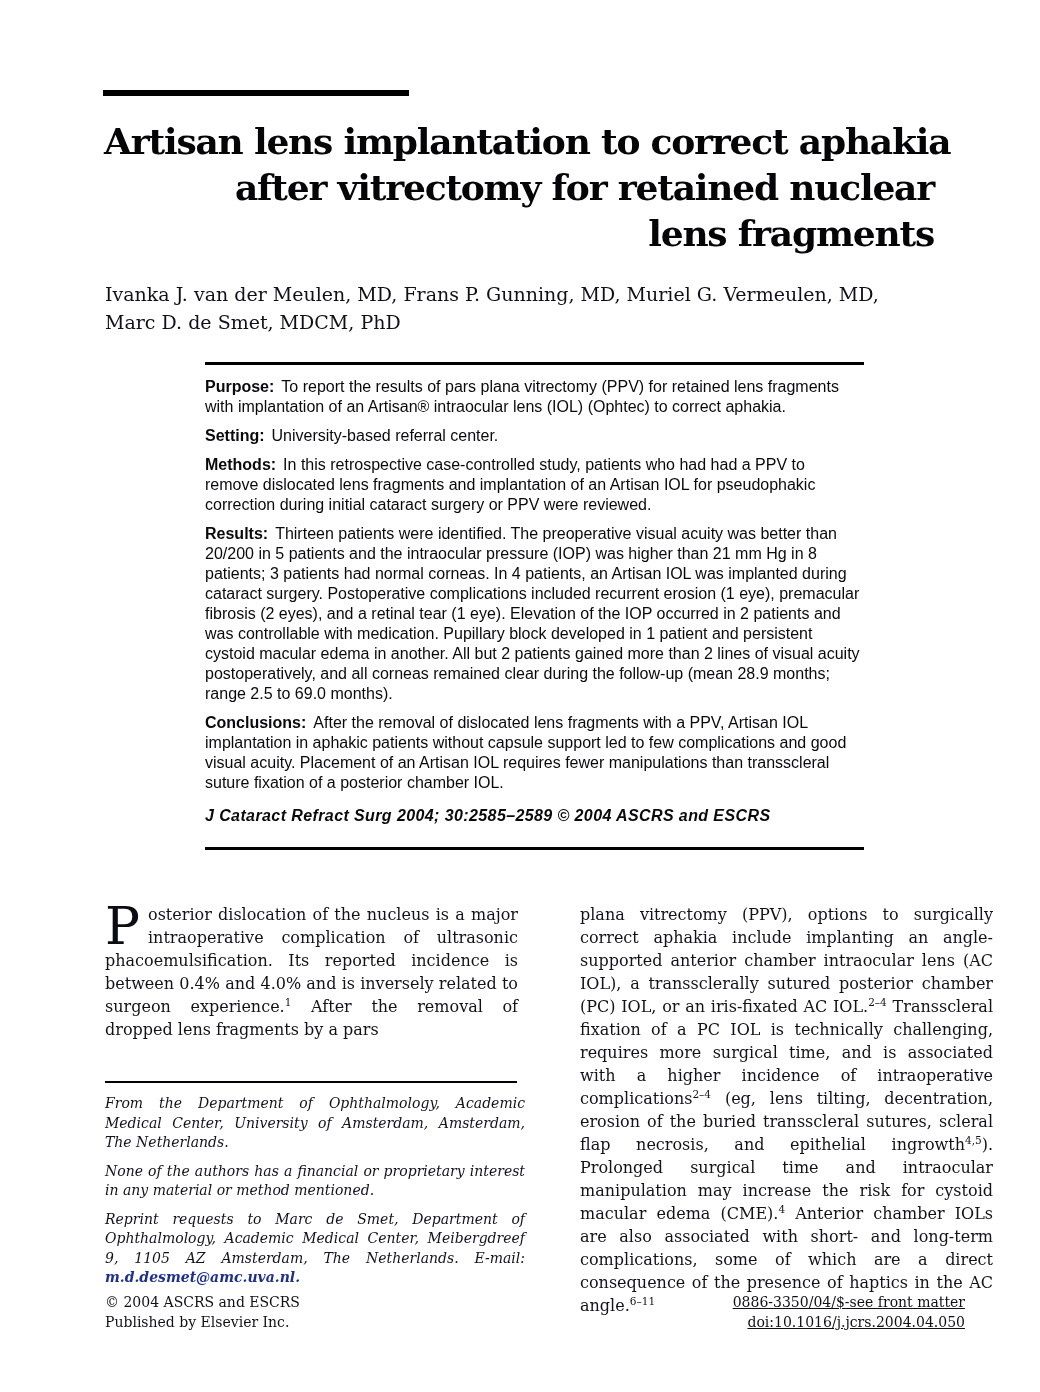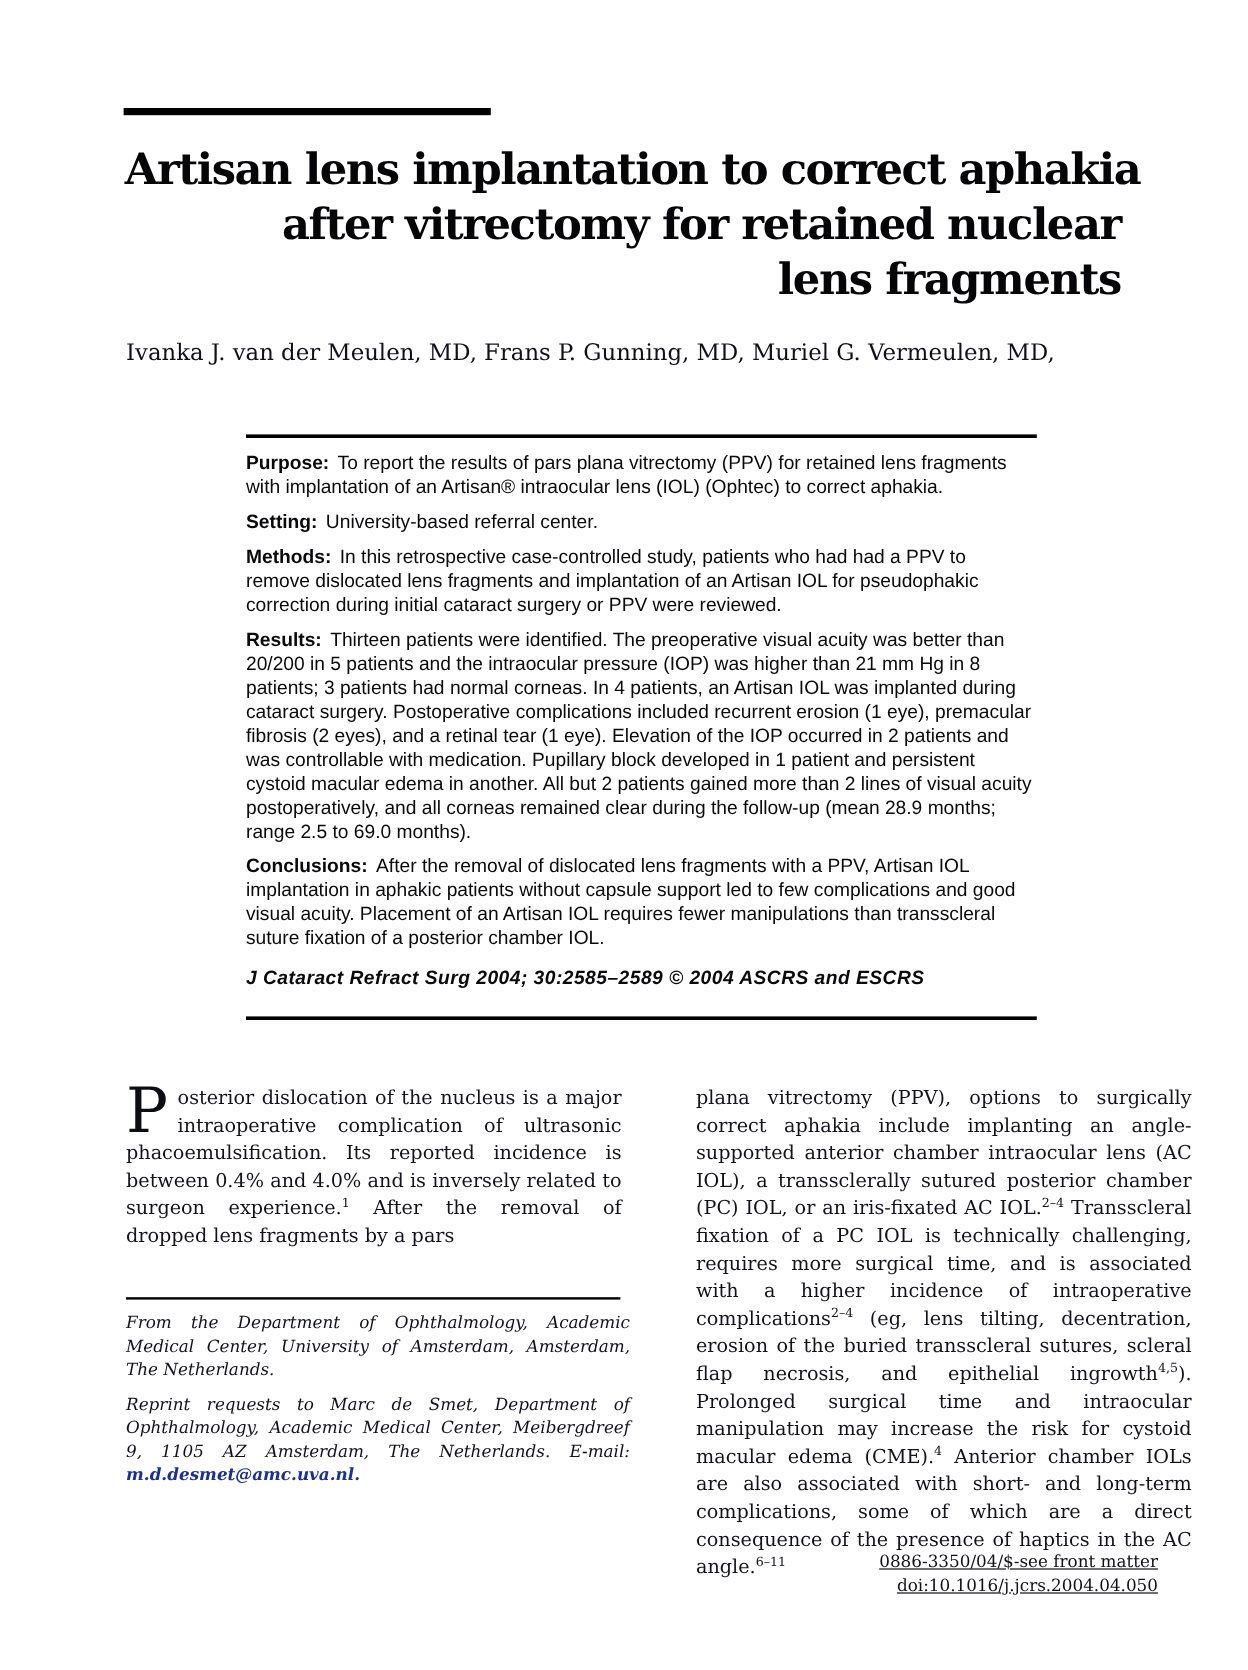--- a/index.html
+++ b/index.html
@@ -78,20 +78,21 @@
   <div class="topbar"></div>
 
   <div class="title">
     <div>Artisan lens implantation to correct aphakia</div>
     <div>after vitrectomy for retained nuclear</div>
     <div>lens fragments</div>
   </div>
 
   <div class="authors">
     <div>Ivanka J. van der Meulen, MD, Frans P. Gunning, MD, Muriel G. Vermeulen, MD,</div>
+    <div>Marc D. de Smet, MDCM, PhD</div>
   </div>
 
   <div class="abs-rule-top"></div>
 
   <div class="abstract">
     <p><span class="abs-label">Purpose:</span><span>To report the results of pars plana vitrectomy (PPV) for retained lens fragments with implantation of an Artisan® intraocular lens (IOL) (Ophtec) to correct aphakia.</span></p>
     <p><span class="abs-label">Setting:</span><span>University-based referral center.</span></p>
     <p><span class="abs-label">Methods:</span><span>In this retrospective case-controlled study, patients who had had a PPV to remove dislocated lens fragments and implantation of an Artisan IOL for pseudophakic correction during initial cataract surgery or PPV were reviewed.</span></p>
     <p><span class="abs-label">Results:</span><span>Thirteen patients were identified. The preoperative visual acuity was better than 20/200 in 5 patients and the intraocular pressure (IOP) was higher than 21 mm Hg in 8 patients; 3 patients had normal corneas. In 4 patients, an Artisan IOL was implanted during cataract surgery. Postoperative complications included recurrent erosion (1 eye), premacular fibrosis (2 eyes), and a retinal tear (1 eye). Elevation of the IOP occurred in 2 patients and was controllable with medication. Pupillary block developed in 1 patient and persistent cystoid macular edema in another. All but 2 patients gained more than 2 lines of visual acuity postoperatively, and all corneas remained clear during the follow-up (mean 28.9 months; range 2.5 to 69.0 months).</span></p>
     <p><span class="abs-label">Conclusions:</span><span>After the removal of dislocated lens fragments with a PPV, Artisan IOL implantation in aphakic patients without capsule support led to few complications and good visual acuity. Placement of an Artisan IOL requires fewer manipulations than transscleral suture fixation of a posterior chamber IOL.</span></p>
@@ -105,22 +106,27 @@
   </div>
 
   <div class="col col-right">
     <span>plana vitrectomy (PPV), options to surgically correct aphakia include implanting an angle-supported anterior chamber intraocular lens (AC IOL), a transsclerally sutured posterior chamber (PC) IOL, or an iris-fixated AC IOL.<sup>2–4</sup> Transscleral fixation of a PC IOL is technically challenging, requires more surgical time, and is associated with a higher incidence of intraoperative complications<sup>2–4</sup> (eg, lens tilting, decentration, erosion of the buried transscleral sutures, scleral flap necrosis, and epithelial ingrowth<sup>4,5</sup>). Prolonged surgical time and intraocular manipulation may increase the risk for cystoid macular edema (CME).<sup>4</sup> Anterior chamber IOLs are also associated with short- and long-term complications, some of which are a direct consequence of the presence of haptics in the AC angle.<sup>6–11</sup></span>
   </div>
 
   <div class="fn-rule"></div>
 
   <div class="footnotes">
     <p>From the Department of Ophthalmology, Academic Medical Center, University of Amsterdam, Amsterdam, The Netherlands.</p>
+    <p>None of the authors has a financial or proprietary interest in any material or method mentioned.</p>
     <p><span>Reprint requests to Marc de Smet, Department of Ophthalmology, Academic Medical Center, Meibergdreef 9, 1105 AZ Amsterdam, The Netherlands. E-mail: </span><a href="#" class="email-link" style="color: rgb(29, 47, 143);">m.d.desmet@amc.uva.nl.</a></p>
   </div>
 
+  <div class="footer-left">
+    <div>© 2004 ASCRS and ESCRS</div>
+    <div>Published by Elsevier Inc.</div>
+  </div>
 
   <div class="footer-right">
     <div>0886-3350/04/$-see front matter</div>
     <div>doi:10.1016/j.jcrs.2004.04.050</div>
   </div>
 
 </div>
 
 </body></html>

